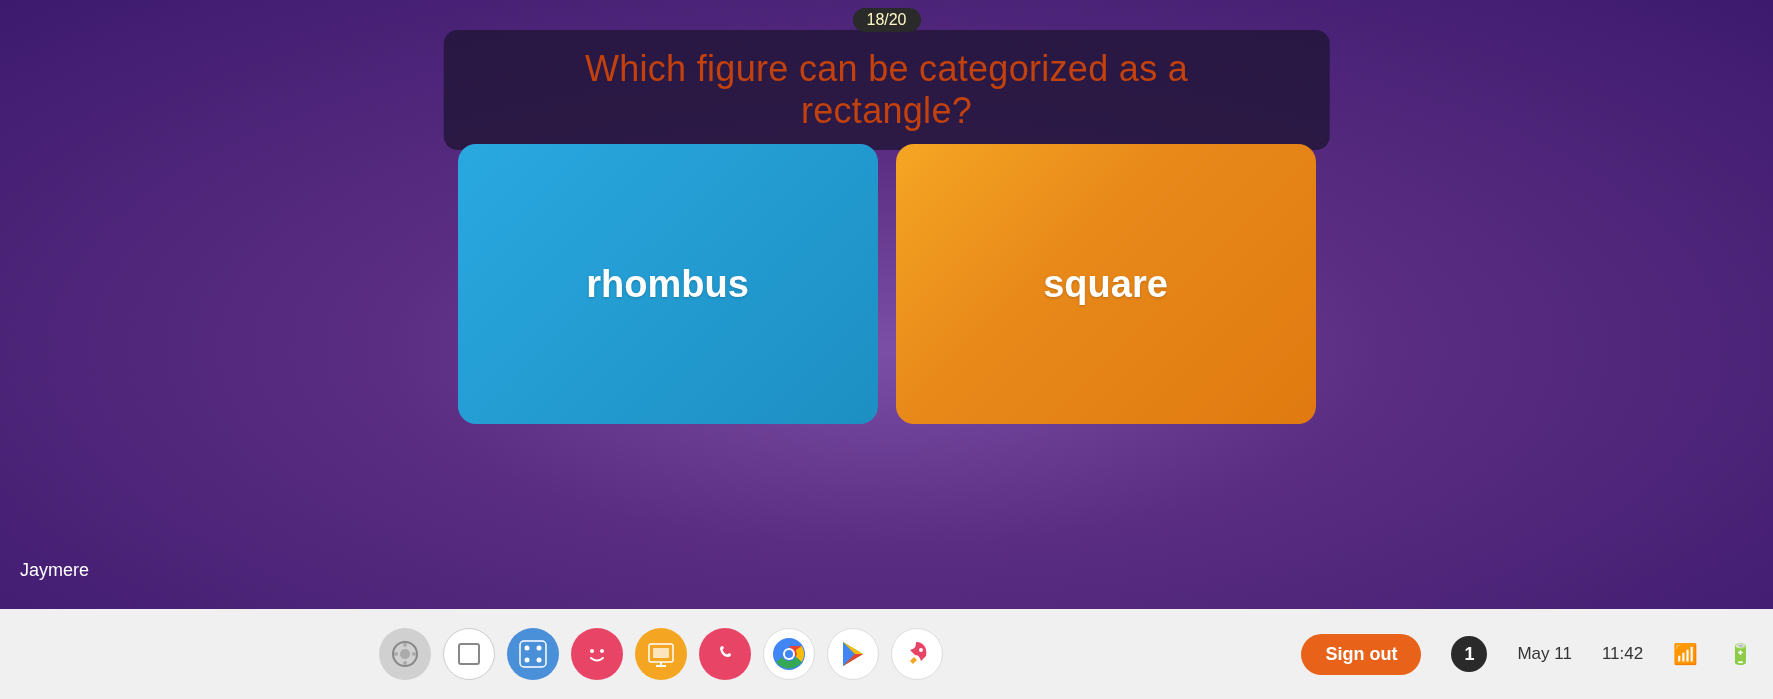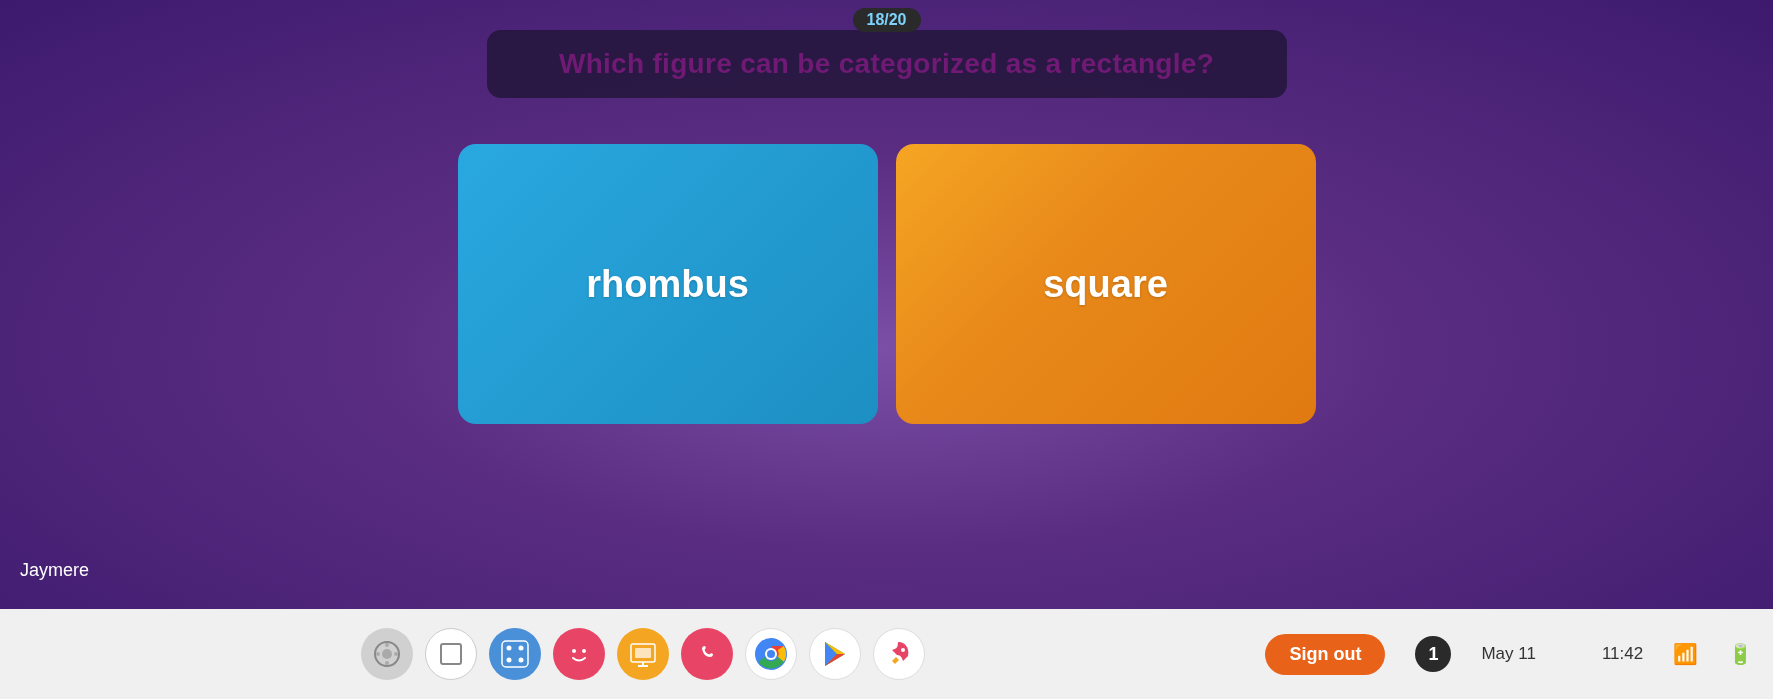--- a/index.html
+++ b/index.html
@@ -13,45 +13,45 @@
       position: relative;
     }
 
     
     .counter-badge {
       position: absolute;
       top: 8px;
       left: 50%;
       transform: translateX(-50%);
       background: #2a2a2a;
-      color: #7dd3fc;
+      color: #fef9c3;
       border-radius: 20px;
       padding: 3px 14px;
       font-size: 16px;
-      font-weight: 700;
+      font-weight: 400;
       z-index: 10;
     }
 
     
     .question-box {
       position: absolute;
       top: 30px;
       left: 50%;
       transform: translateX(-50%);
       background: rgba(30, 20, 50, 0.75);
       border-radius: 14px;
       padding: 18px 60px;
       text-align: center;
       min-width: 800px;
     }
 
     .question-text {
-      color: #701a75;
-      font-size: 28px;
-      font-weight: 700;
+      color: #c2410c;
+      font-size: 36px;
+      font-weight: 400;
       letter-spacing: 0.3px;
     }
 
     
     .answers-container {
       position: absolute;
       top: 144px;
       left: 0;
       right: 0;
       display: flex;
@@ -176,21 +176,20 @@
     .taskbar-date {
       font-size: 17px;
       color: #333;
       font-weight: 500;
     }
 
     .taskbar-time {
       font-size: 17px;
       color: #333;
       font-weight: 500;
-      margin-left: 36px;
     }
   </style>
 </head>
 <body>
 
 <div class="counter-badge">18/20</div>
 
 <div class="question-box">
   <span class="question-text">Which figure can be categorized as a rectangle?</span>
 </div>

